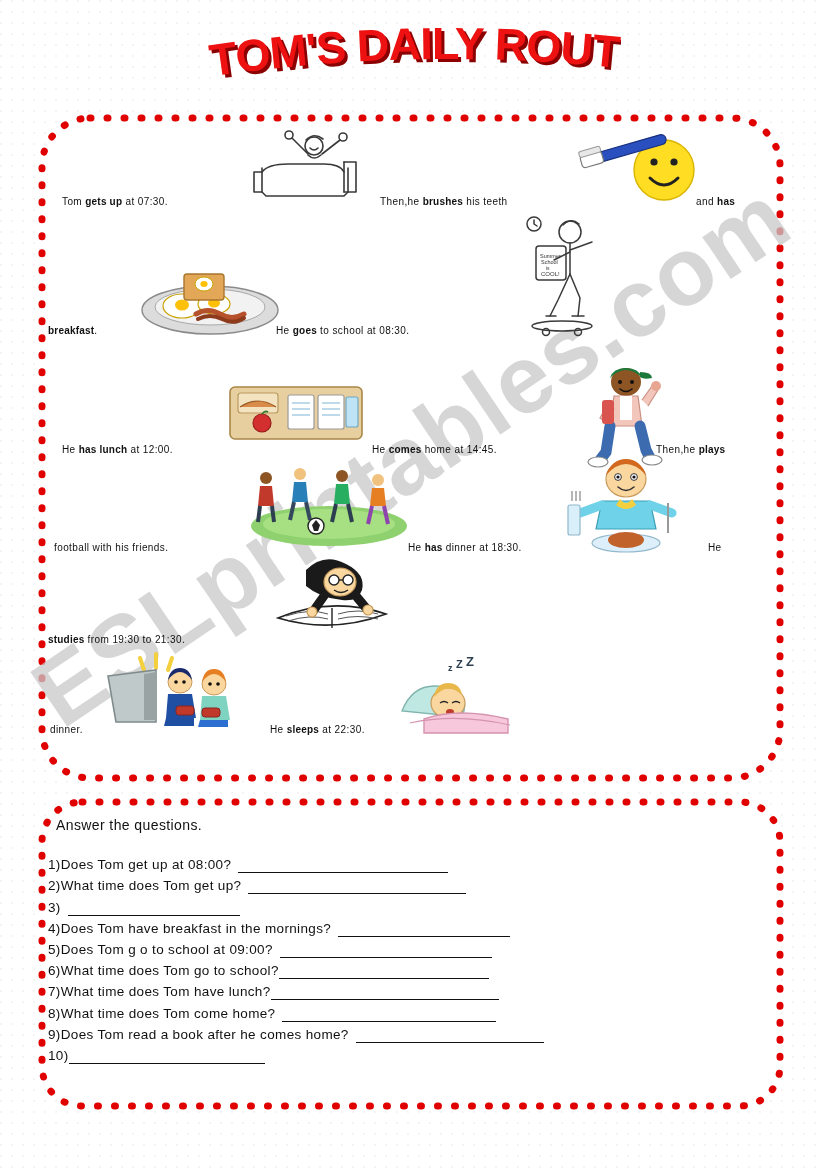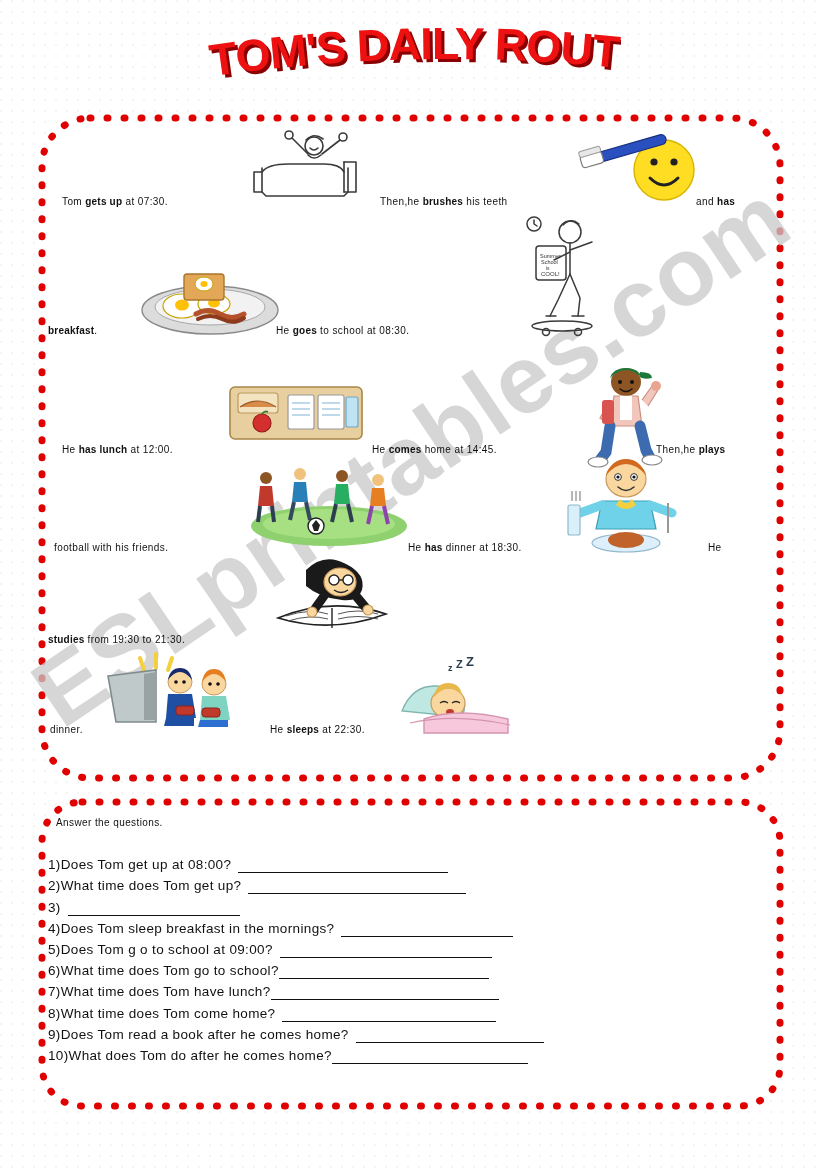--- a/index.html
+++ b/index.html
@@ -105,21 +105,21 @@
     left: 36px;
     top: 796px;
     width: 750px;
     height: 320px;
     z-index: 5;
   }
   .q-heading {
     position: absolute;
     left: 20px;
     top: 21px;
-    font-size: 10px;
+    font-size: 14px;
     color: #111111;
     letter-spacing: 0.4px;
     white-space: nowrap;
   }
   .q-list {
     position: absolute;
     left: 12px;
     top: 56px;
     width: 720px;
   }
@@ -496,21 +496,21 @@
       </div>
 
       <div class="q-row">
         <span class="q-text">3)</span>
         <span class="q-gap"></span>
         <span class="q-line" style="width:172px;"></span>
       </div>
 
       <div class="q-row">
         <span class="q-text">4)</span>
-        <span class="q-text">Does Tom sleep breakfast in the mornings?</span>
+        <span class="q-text">Does Tom have breakfast in the mornings?</span>
         <span class="q-gap"></span>
         <span class="q-line" style="width:172px;"></span>
       </div>
 
       <div class="q-row">
         <span class="q-text">5)</span>
         <span class="q-text">Does Tom g o to school at 09:00?</span>
         <span class="q-gap"></span>
         <span class="q-line" style="width:212px;"></span>
       </div>
@@ -536,21 +536,20 @@
 
       <div class="q-row">
         <span class="q-text">9)</span>
         <span class="q-text">Does Tom read a book after he comes home?</span>
         <span class="q-gap"></span>
         <span class="q-line" style="width:188px;"></span>
       </div>
 
       <div class="q-row">
         <span class="q-text">10)</span>
-        <span class="q-text">What does Tom do after he comes home?</span>
         <span class="q-line" style="width:196px;"></span>
       </div>
 
 
     </div>
   </div>
 
 </div>
 
 </body></html>

